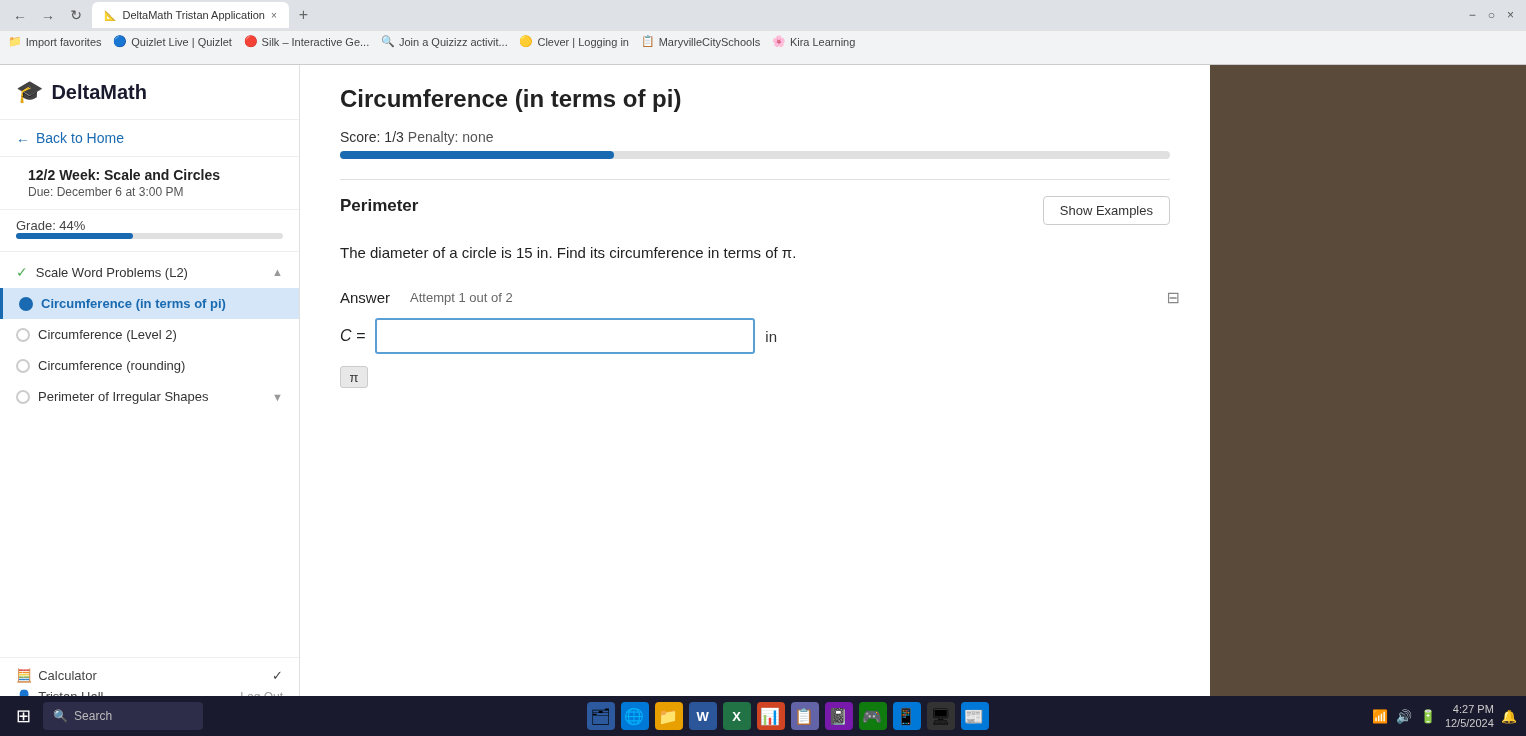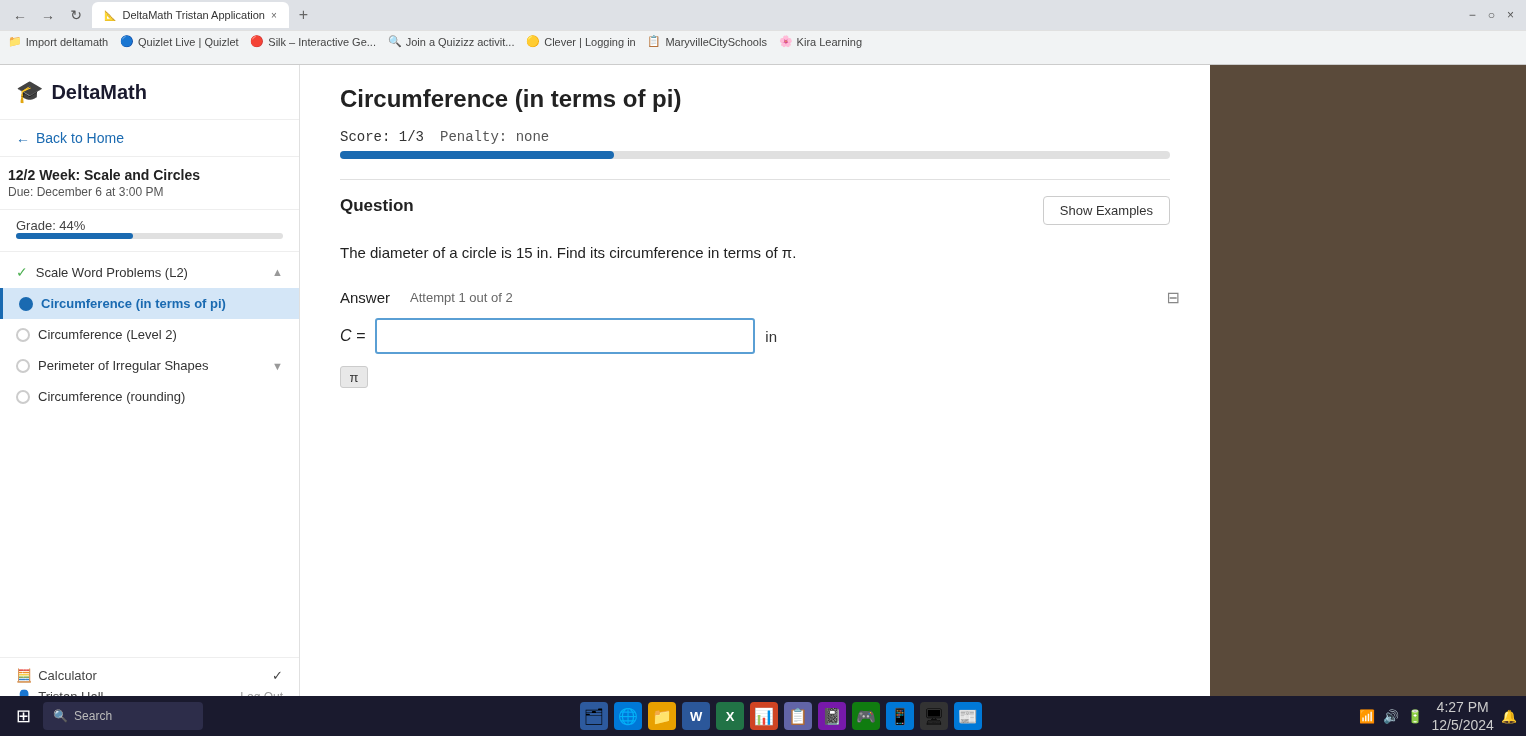--- a/index.html
+++ b/index.html
@@ -190,21 +190,21 @@
       gap: 6px;
       padding: 10px 16px;
       font-size: 14px;
       color: #1a6ab1;
       cursor: pointer;
       text-decoration: none;
       border-bottom: 1px solid #eee;
     }
 
     .assignment-info {
-      padding: 10px 8px;
+      padding: 10px 28px;
       border-bottom: 1px solid #eee;
     }
 
     .assignment-title {
       font-size: 14px;
       font-weight: bold;
       color: #222;
     }
 
     .assignment-due {
@@ -327,23 +327,22 @@
     .page-title {
       font-size: 24px;
       font-weight: bold;
       color: #222;
       margin-bottom: 16px;
     }
 
     .score-row {
       display: flex;
       align-items: center;
-      gap: 16px;
+      gap: 4px;
       margin-bottom: 6px;
-      font-family: Liberation Mono, monospace;
     }
 
     .score-text {
       font-size: 14px;
       color: #333;
     }
 
     .penalty-text {
       font-size: 14px;
       color: #555;
@@ -546,22 +545,22 @@
 
     .taskbar-right {
       display: flex;
       align-items: center;
       gap: 8px;
       margin-left: auto;
     }
 
     .taskbar-time {
       color: #ccc;
-      font-size: 14px;
-      text-align: center;
+      font-size: 11px;
+      text-align: right;
       line-height: 1.3;
     }
 
     .taskbar-icon {
       color: #bbb;
       font-size: 13px;
       cursor: pointer;
     }
   </style>
 </head>
@@ -580,21 +579,21 @@
     <span class="tab-new">+</span>
     <div class="browser-controls">
       <span class="ctrl-btn">−</span>
       <span class="ctrl-btn">○</span>
       <span class="ctrl-btn">×</span>
     </div>
   </div>
   <div class="bookmark-bar">
     <span class="bookmark-item">
       <span>📁</span>
-      <span>Import deltamath</span>
+      <span>Import favorites</span>
     </span>
     <span class="bookmark-item">
       <span>🔵</span>
       <span>Quizlet Live | Quizlet</span>
     </span>
     <span class="bookmark-item">
       <span>🔴</span>
       <span>Silk – Interactive Ge...</span>
     </span>
     <span class="bookmark-item">
@@ -656,27 +655,27 @@
           <span>Circumference (in terms of pi)</span>
         </div>
 
         <div class="topic-item">
           <span class="topic-dot"></span>
           <span>Circumference (Level 2)</span>
         </div>
 
         <div class="topic-item">
           <span class="topic-dot"></span>
+          <span>Circumference (rounding)</span>
+        </div>
+
+        <div class="topic-item">
+          <span class="topic-dot"></span>
           <span>Perimeter of Irregular Shapes</span>
           <span class="topic-arrow">▼</span>
-        </div>
-
-        <div class="topic-item">
-          <span class="topic-dot"></span>
-          <span>Circumference (rounding)</span>
         </div>
       </div>
 
       <div class="sidebar-footer">
         <div class="calculator-row">
           <div style="display:flex;align-items:center;gap:6px;">
             <span>🧮</span>
             <span>Calculator</span>
           </div>
           <span>✓</span>
@@ -699,21 +698,21 @@
         <span class="penalty-text">Penalty: none</span>
       </div>
 
       <div class="progress-bar-bg">
         <div class="progress-bar-fill" style="width: 33%;"></div>
       </div>
 
       <hr class="divider">
 
       <div class="question-header">
-        <span class="question-label">Question</span>
+        <span class="question-label">Perimeter</span>
         <button class="show-examples-btn">Show Examples</button>
       </div>
 
       <p class="question-text">The diameter of a circle is 15 in. Find its circumference in terms of π.</p>
 
       <div class="answer-section">
         <div class="answer-header-row">
           <span class="answer-label">Answer</span>
           <span class="attempt-text">Attempt 1 out of 2</span>
         </div>

